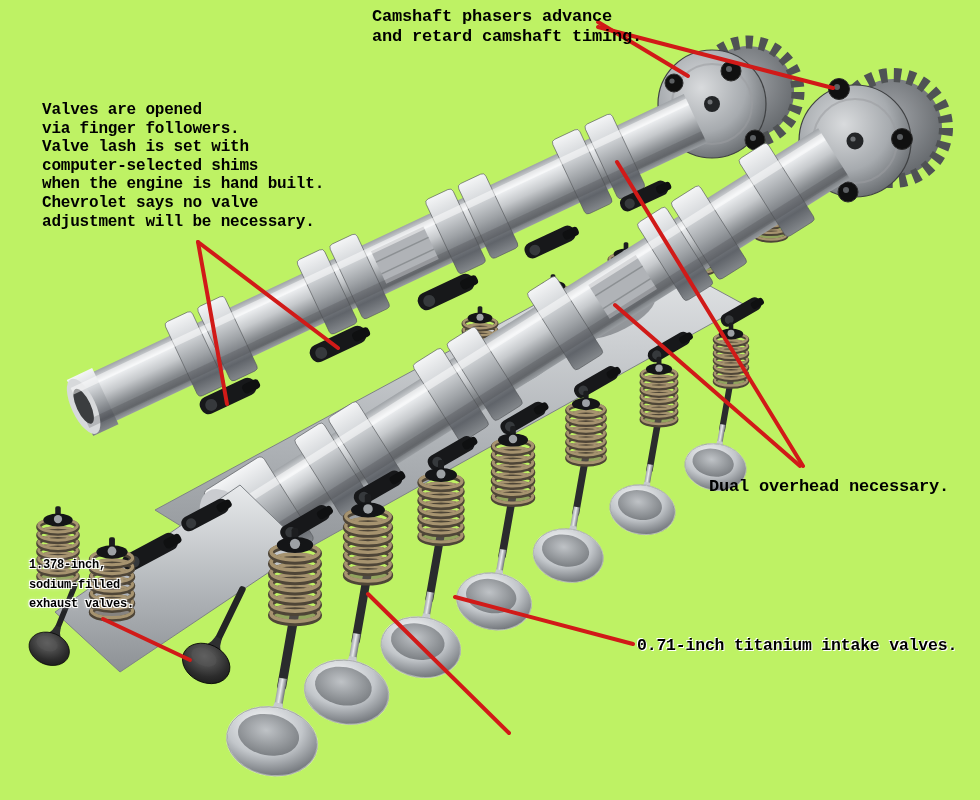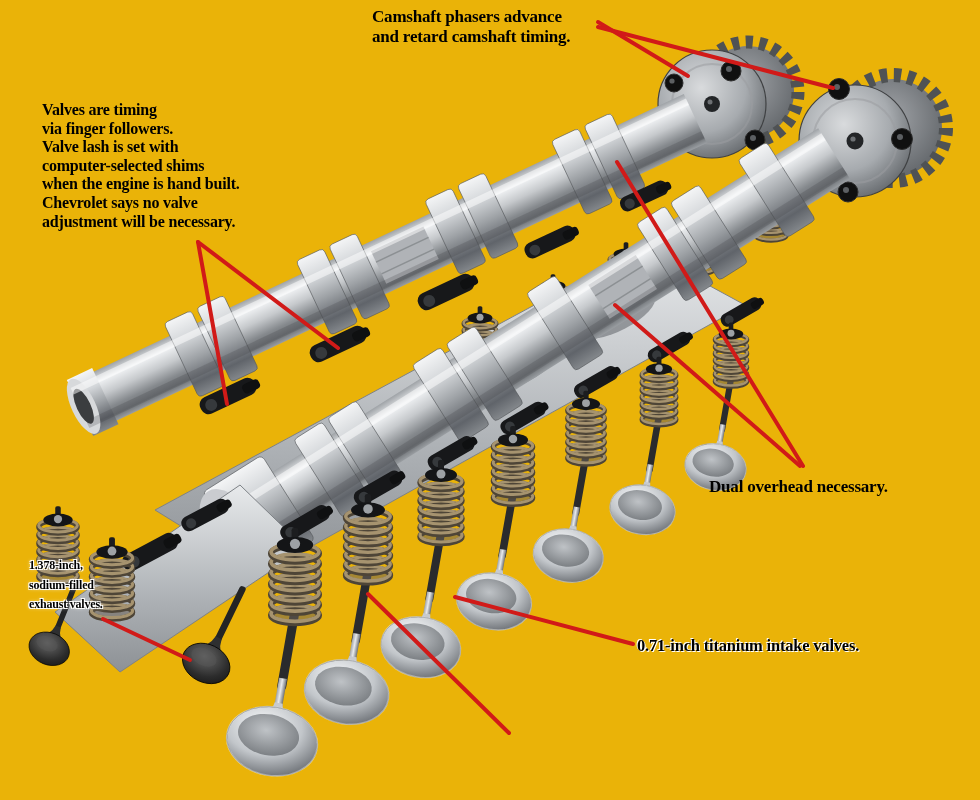--- a/index.html
+++ b/index.html
@@ -1,21 +1,21 @@
 <!DOCTYPE html>
 <html><head>
 <meta charset="utf-8">
 <style>
   html,body{margin:0;padding:0;background:#fff;}
   .stage{
     position:relative;
     width:980px;height:800px;
-    background:#eab308;
+    background:#bef264;
     overflow:hidden;
-    font-family:Liberation Serif, serif;
+    font-family:Liberation Mono, monospace;
   }
   .stage svg{position:absolute;left:0;top:0;}
   .lbl{
     position:absolute;
     font-weight:700;
     color:#000;
     white-space:pre-line;
     letter-spacing:-0.2px;
   }
   #lbl-phasers{left:372px;top:7px;font-size:17px;line-height:20px;}
@@ -275,21 +275,21 @@
     <line x1="617" y1="162" x2="803" y2="466" stroke="#d11a18"></line>
     <line x1="615" y1="305" x2="800" y2="466" stroke="#d11a18"></line>
     <line x1="103" y1="619" x2="190" y2="660" stroke="#d11a18"></line>
     <line x1="455" y1="597" x2="633" y2="644" stroke="#d11a18"></line>
     <line x1="368" y1="594" x2="509" y2="733" stroke="#d11a18"></line>
   </g>
 </svg>
 
   <div class="lbl" id="lbl-phasers">Camshaft phasers advance
 and retard camshaft timing.</div>
-  <div class="lbl" id="lbl-followers">Valves are timing
+  <div class="lbl" id="lbl-followers">Valves are opened
 via finger followers.
 Valve lash is set with
 computer-selected shims
 when the engine is hand built.
 Chevrolet says no valve
 adjustment will be necessary.</div>
   <div class="lbl" id="lbl-dohc">Dual overhead necessary.</div>
   <div class="lbl" id="lbl-exhaust">1.378-inch,
 sodium-filled
 exhaust valves.</div>

